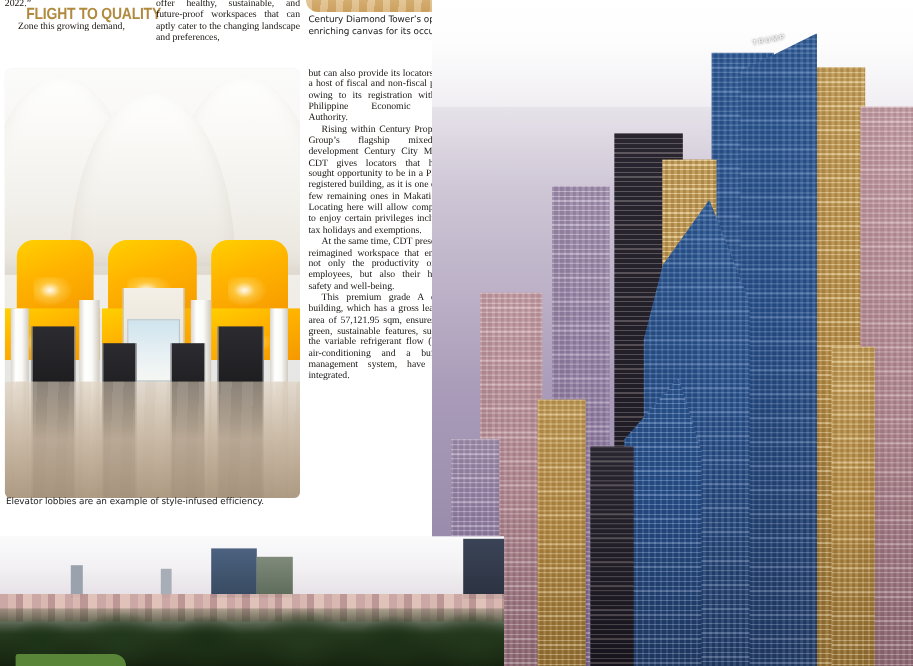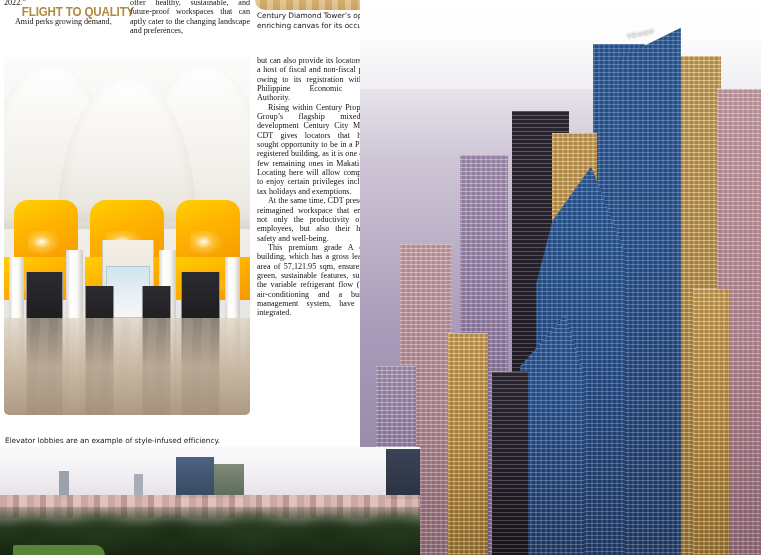--- a/index.html
+++ b/index.html
@@ -197,21 +197,21 @@
       repeating-linear-gradient(93deg, rgba(255,255,255,0.22) 0 6px, rgba(160,110,50,0.14) 6px 13px),
       linear-gradient(180deg,#e6c48f 0%, #ddb87c 55%, #d2a967 100%);
   }
 </style>
 </head>
 <body>
 
 <div class="col" style="left:4px; top:-2px; width:120px;">
   <p class="noind">2022.”</p>
   <p class="sechead">FLIGHT TO QUALITY</p>
-  <p>Amid perks growing demand,</p>
+  <p>Zone this growing demand,</p>
 </div>
 
 <div class="photo" id="lobby-photo">
   <div class="lobby-inner">
     <div class="lb-sky"></div>
 
     <div class="vault" style="left:-10%; top:2%; width:58%; height:46%;"></div>
     <div class="vault" style="left:52%; top:2%; width:58%; height:46%;"></div>
     <div class="vault" style="left:22%; top:6%; width:56%; height:40%;"></div>
 
@@ -232,21 +232,21 @@
     <div class="pillar" style="left:90%; top:56%; width:6%;  height:44%;"></div>
 
     <div class="dark-door" style="left:9%;  width:14%; height:40%;"></div>
     <div class="dark-door" style="left:33%; width:11%; height:36%;"></div>
     <div class="dark-door" style="left:56%; width:11%; height:36%;"></div>
     <div class="dark-door" style="left:72%; width:15%; height:40%;"></div>
 
     <div class="floor"></div>
   </div>
 </div>
-<div class="caption" style="left:5px; top:436px; width:240px;">Elevator lobbies are an example of style-infused efficiency.</div>
+<div class="caption" style="left:5px; top:413px; width:240px;">Elevator lobbies are an example of style-infused efficiency.</div>
 
 <div class="col" style="left:130px; top:-2px; width:120px;">
   <p class="noind">offer healthy, sustainable, and future-proof workspaces that can aptly cater to the changing landscape and preferences,</p>
 </div>
 
 <div class="photo" id="wood-strip"></div>
 <div class="caption" style="left:257px; top:11px; width:230px;">Century Diamond Tower’s open office layouts make for an enriching canvas for its occupants.</div>
 
 <div class="col" style="left:257px; top:56px; width:121px;">
   <p class="noind">but can also provide its locators with a host of fiscal and non-fiscal perks, owing to its registration with the Philippine Economic Zone Authority.</p>

